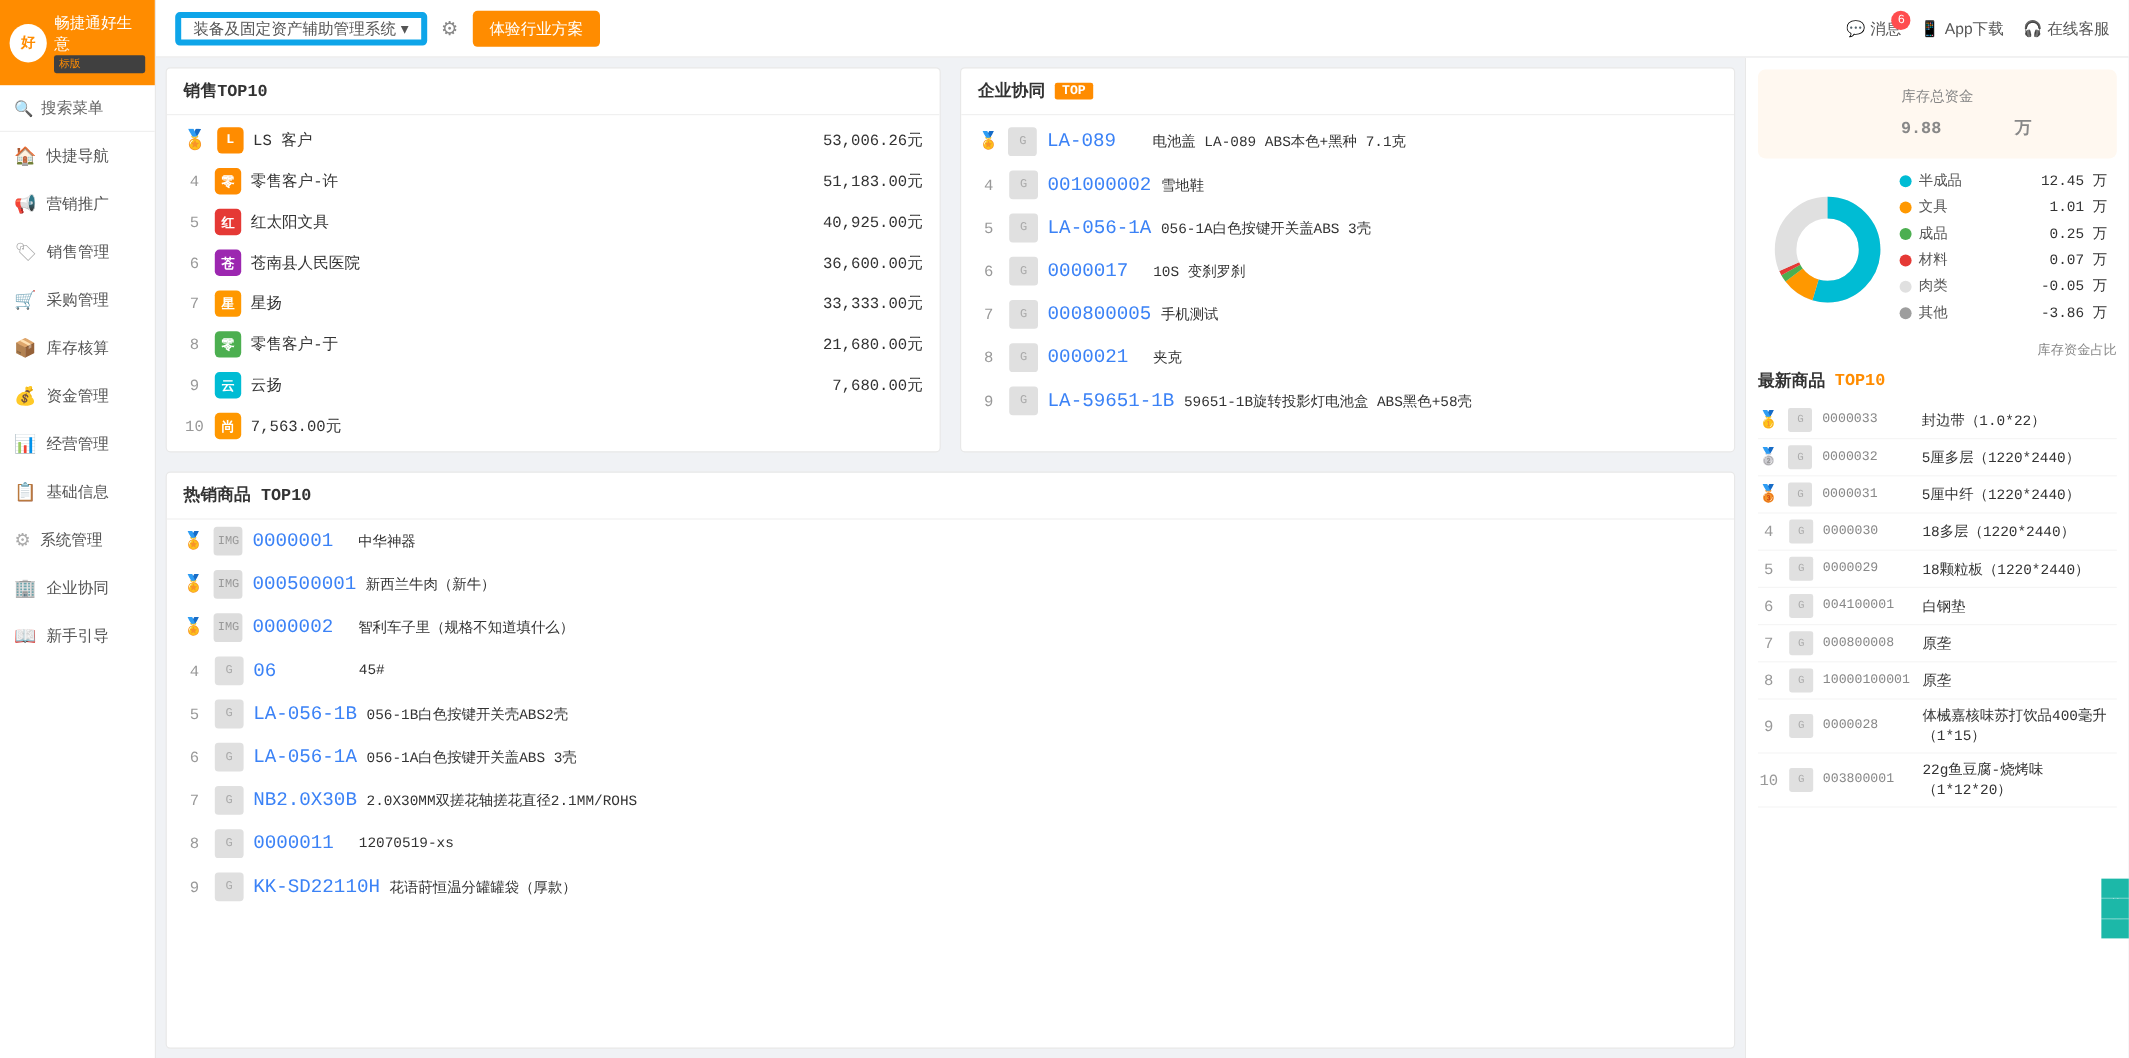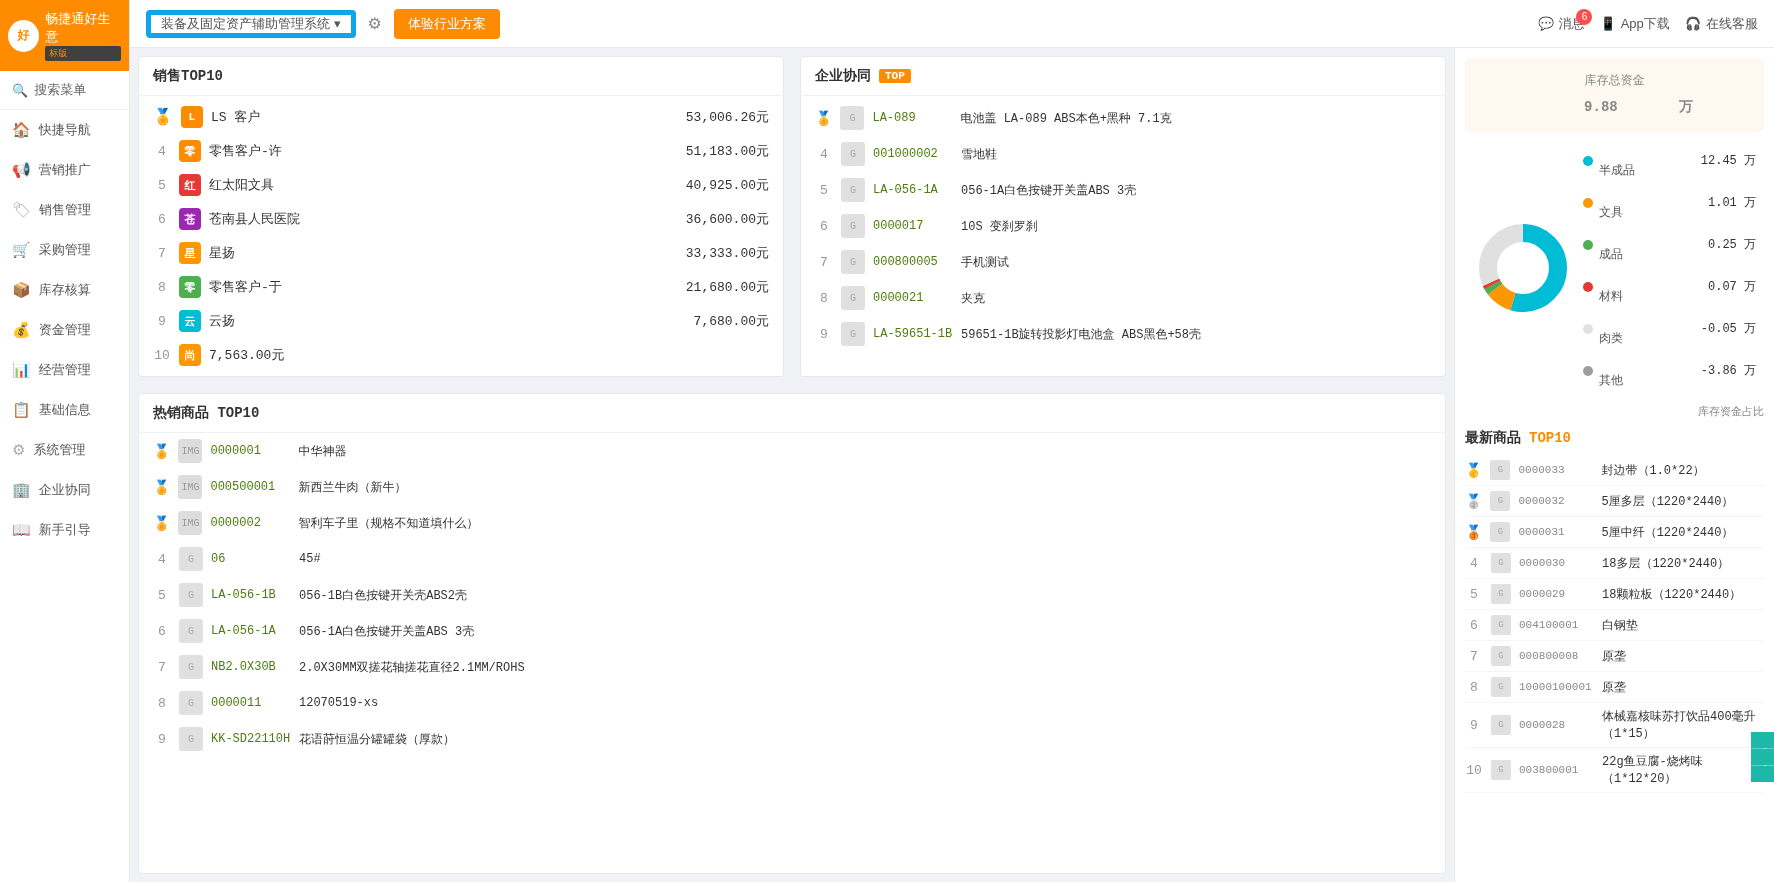--- a/index.html
+++ b/index.html
@@ -167,21 +167,21 @@
     .product-row {
       display: flex; align-items: center; gap: 8px;
       padding: 6px 14px;
     }
     .product-thumb {
       width: 24px; height: 24px;
       background: #e0e0e0; border-radius: 3px;
       display: flex; align-items: center; justify-content: center;
       color: #aaa; font-size: 10px; flex-shrink: 0;
     }
-    .product-code { color: #4d7c0f; font-size: 12px; min-width: 80px; }
+    .product-code { color: #3b82f6; font-size: 16px; min-width: 80px; }
     .product-name { flex: 1; color: #333; font-size: 12px; }
 
     
     .top-panels {
       display: flex;
       gap: 0;
       flex: 0 0 auto;
     }
     .top-panels .panel { flex: 1; }
 
@@ -208,21 +208,21 @@
       padding: 0 8px;
       margin-bottom: 10px;
     }
     .donut-svg { flex-shrink: 0; }
     .donut-legend { flex: 1; }
     .legend-item {
       display: flex; align-items: center; gap: 6px;
       margin-bottom: 5px; font-size: 12px; color: #555;
     }
     .legend-dot { width: 10px; height: 10px; border-radius: 50%; flex-shrink: 0; }
-    .legend-label { flex: 1; margin-top: 20px; }
+    .legend-label { flex: 1; }
     .legend-value { color: #333; font-weight: 500; }
     .legend-note { color: #888; font-size: 11px; text-align: right; margin-bottom: 10px; }
 
     
     .new-products-title {
       font-size: 14px; font-weight: bold; color: #333;
       margin-bottom: 8px; display: flex; gap: 8px; align-items: center;
     }
     .new-products-title .top-label { color: #ff8c00; font-weight: bold; }
     .new-product-row {

